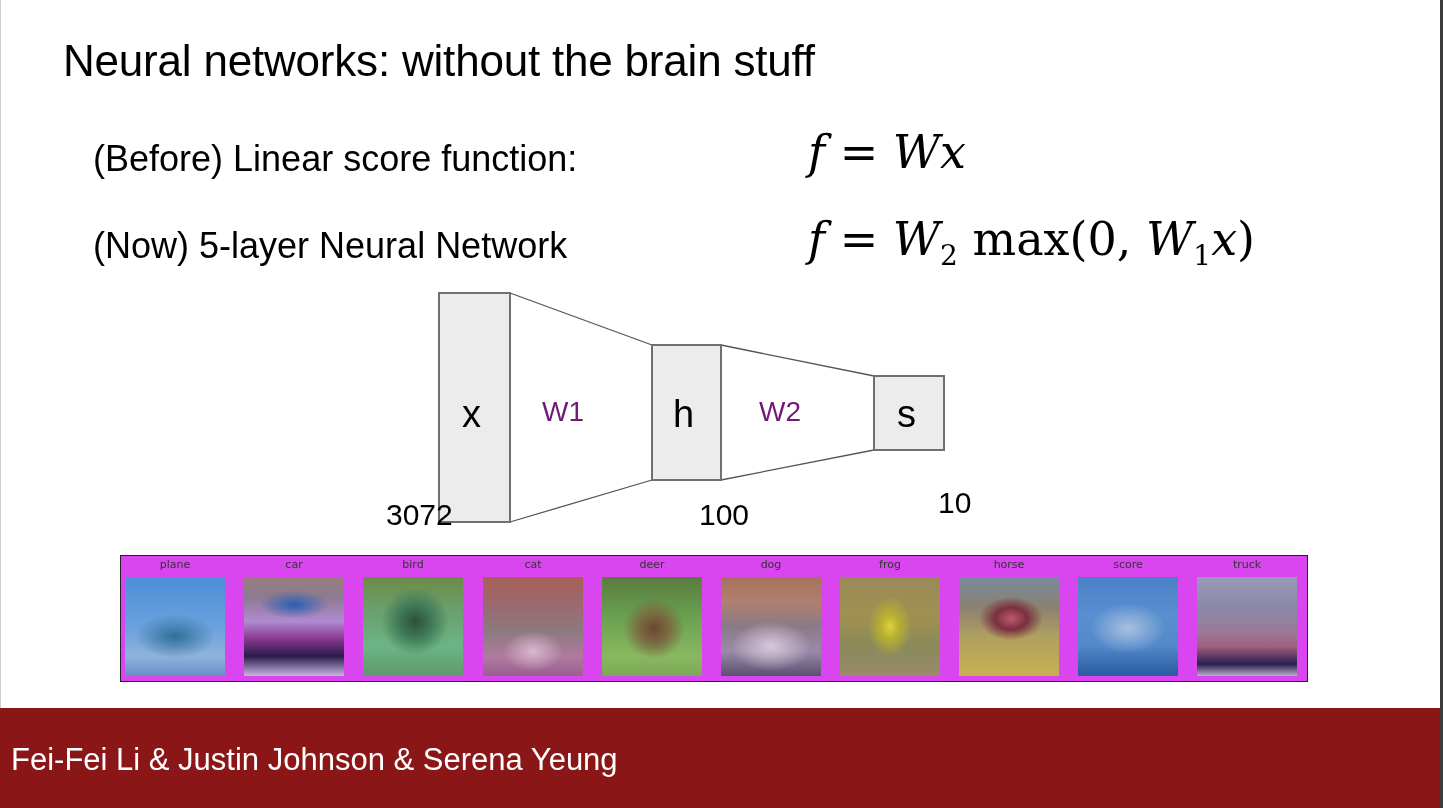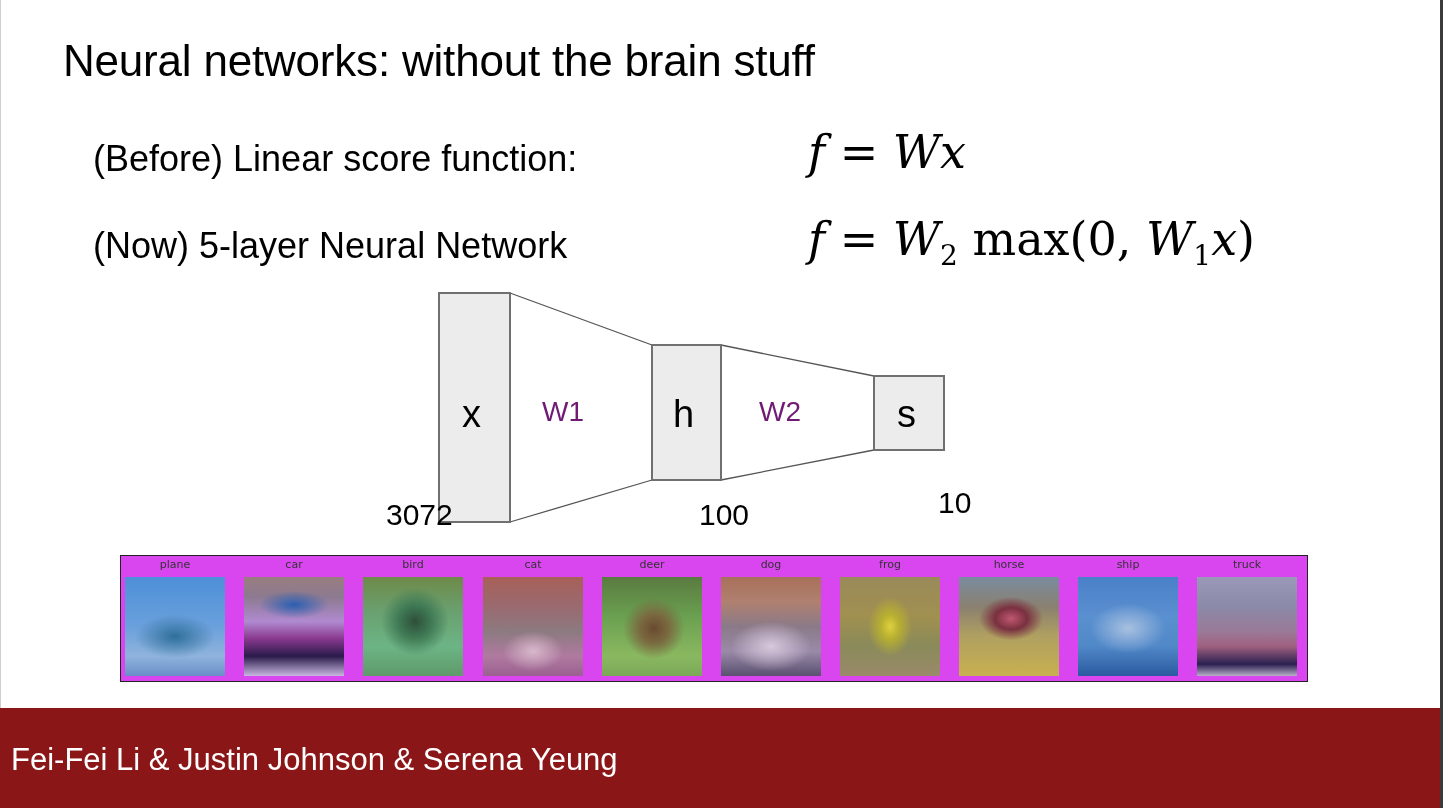--- a/index.html
+++ b/index.html
@@ -122,21 +122,21 @@
   </div>
   <div class="thumb" style="left:717px">
     <div class="thumb-label">frog</div>
     <div class="thumb-img" style="background: radial-gradient(ellipse 22% 30% at 50% 50%, #e0d040 0%, #b8b030 40%, rgba(150,140,60,0) 100%), linear-gradient(180deg, #9a8a5a 0%, #a09050 40%, #8a8a5a 70%, #9a8a6a 100%);"></div>
   </div>
   <div class="thumb" style="left:836px">
     <div class="thumb-label">horse</div>
     <div class="thumb-img" style="background: radial-gradient(ellipse 32% 22% at 52% 42%, #c05870 0%, #7a3040 50%, rgba(122,48,64,0) 100%), linear-gradient(180deg, #7a8ca0 0%, #8a8070 30%, #b0a060 60%, #c8b050 100%);"></div>
   </div>
   <div class="thumb" style="left:955px">
-    <div class="thumb-label">ship</div>
+    <div class="thumb-label">score</div>
     <div class="thumb-img" style="background: radial-gradient(ellipse 38% 25% at 50% 52%, #a8c0e0 0%, rgba(168,192,224,0) 100%), linear-gradient(180deg, #4a80c8 0%, #5a90d0 40%, #5088c8 70%, #2a5aa0 100%);"></div>
   </div>
   <div class="thumb" style="left:1074px">
     <div class="thumb-label">truck</div>
     <div class="thumb-img" style="background: linear-gradient(180deg, #9a9ab8 0%, #8a8aa8 30%, #9a7a98 55%, #a06080 70%, #2a2050 88%, #b8b0c8 100%);"></div>
   </div>
 </div>
 
 <div class="footer">
   <div class="footer-text f-authors">Fei-Fei Li &amp; Justin Johnson &amp; Serena Yeung</div>

